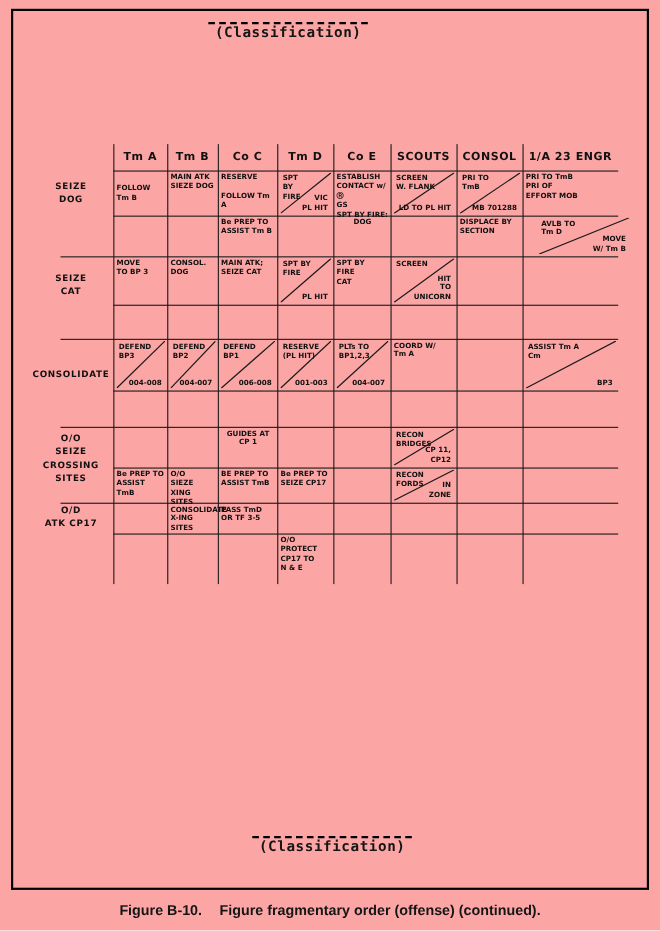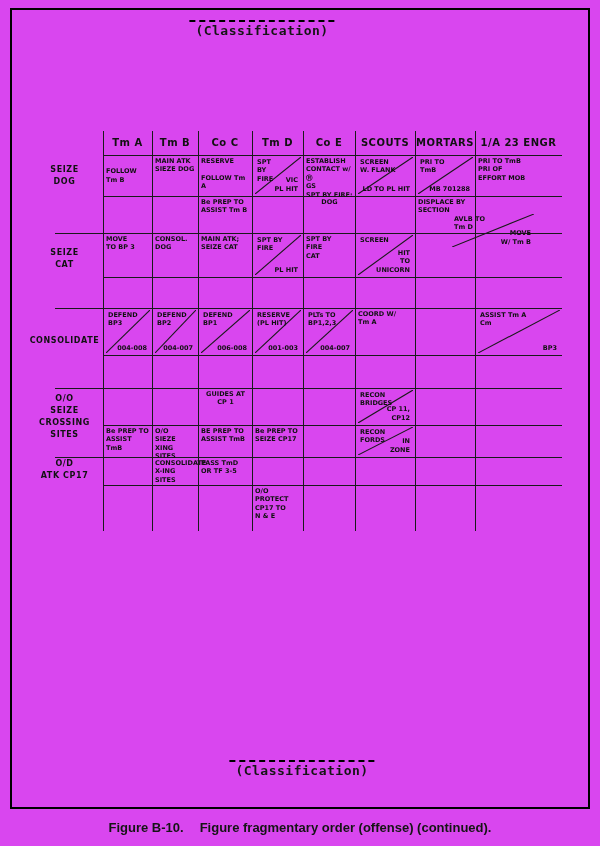--- a/index.html
+++ b/index.html
@@ -1,16 +1,16 @@
 <!DOCTYPE html>
 <html><head>
 <meta charset="utf-8">
 <style>
   html,body{margin:0;padding:0;background:#fff;}
-  #page{position:relative;width:600px;height:846px;background:#d946ef;overflow:hidden;
+  #page{position:relative;width:600px;height:846px;background:#fca5a5;overflow:hidden;
         font-family:"DejaVu Sans",sans-serif;color:#151515;}
   .page-border{position:absolute;left:10px;top:8px;width:576px;height:797px;border:2px solid #000;}
   .classification{position:absolute;transform:translateX(-50%);text-align:center;
         font-family:"DejaVu Sans Mono",monospace;font-weight:bold;font-size:13px;letter-spacing:.5px;}
   .classification .ov{display:inline-block;border-top:2px dashed #000;padding:1px 6px 0 6px;}
   .annex{position:absolute;left:28px;top:62px;font-family:"DejaVu Sans Mono",monospace;
         font-weight:bold;font-size:12.5px;letter-spacing:.3px;}
   .caption{position:absolute;top:820px;left:0;width:100%;text-align:center;
         font-family:"Liberation Sans",sans-serif;font-weight:bold;font-size:13px;}
   .caption .cap-label{margin-right:16px;}
@@ -57,21 +57,21 @@
       <div class="hline" style="left: 55px; top: 388px; width: 507px; background: rgb(26, 26, 26);"></div>
       <div class="hline" style="left: 103px; top: 425px; width: 459px; background: rgb(26, 26, 26);"></div>
       <div class="hline" style="left: 55px; top: 457px; width: 507px; background: rgb(26, 26, 26);"></div>
       <div class="hline" style="left: 103px; top: 485px; width: 459px; background: rgb(26, 26, 26);"></div>
       <div class="hdr" style="left: 103px; width: 49px; top: 137px;">Tm A</div>
       <div class="hdr" style="left: 152px; width: 46px; top: 137px;">Tm B</div>
       <div class="hdr" style="left: 198px; width: 54px; top: 137px;">Co C</div>
       <div class="hdr" style="left: 252px; width: 51px; top: 137px;">Tm D</div>
       <div class="hdr" style="left: 303px; width: 52px; top: 137px;">Co E</div>
       <div class="hdr" style="left: 355px; width: 60px; top: 137px;">SCOUTS</div>
-      <div class="hdr" style="left: 415px; width: 60px; top: 137px;">MORTARS</div>
+      <div class="hdr" style="left: 415px; width: 60px; top: 137px;">CONSOL</div>
       <div class="hdr" style="left: 475px; width: 87px; top: 137px;">1/A 23 ENGR</div>
       <div class="rowlabel" style="left: 28px; width: 73px; top: 176px;">SEIZE
 DOG</div>
       <div class="rowlabel" style="left: 28px; width: 73px; top: 259px;">SEIZE
 CAT</div>
       <div class="rowlabel" style="left: 28px; width: 73px; top: 341px;">CONSOLIDATE</div>
       <div class="rowlabel" style="left: 28px; width: 73px; top: 417px;">O/O
 SEIZE CROSSING
 SITES</div>
       <div class="rowlabel" style="left: 28px; width: 73px; top: 470px;">O/D
@@ -102,21 +102,21 @@
         </svg><span class="dtop">PRI TO
 TmB</span><span class="dbot">MB 701288</span></div>
       <div class="cell" style="left: 478px; top: 157px; width: 82px; height: 37px;">PRI TO TmB
 PRI OF
 EFFORT MOB</div>
       <div class="cell" style="left: 201px; top: 198px; width: 49px; height: 33px;">Be PREP TO
 ASSIST Tm B</div>
       <div class="cell" style="left: 306px; top: 198px; width: 47px; height: 33px; text-align: center;">DOG</div>
       <div class="cell" style="left: 418px; top: 198px; width: 55px; height: 33px;">DISPLACE BY
 SECTION</div>
-      <div class="cell" style="left: 452px; top: 198px; width: 82px; height: 33px; margin-top: 16px;"><svg width="82" height="33">
+      <div class="cell" style="left: 490px; top: 198px; width: 82px; height: 33px;"><svg width="82" height="33">
           <line x1="0" y1="33" x2="82" y2="0" stroke="#1a1a1a" stroke-width="1.1"></line>
         </svg><span class="dtop">AVLB TO
 Tm D</span><span class="dbot">MOVE
 W/ Tm B</span></div>
       <div class="cell" style="left: 106px; top: 235px; width: 44px; height: 40px;">MOVE
 TO BP 3</div>
       <div class="cell" style="left: 155px; top: 235px; width: 41px; height: 40px;">CONSOL.
 DOG</div>
       <div class="cell" style="left: 201px; top: 235px; width: 49px; height: 40px;">MAIN ATK;
 SEIZE CAT</div>

